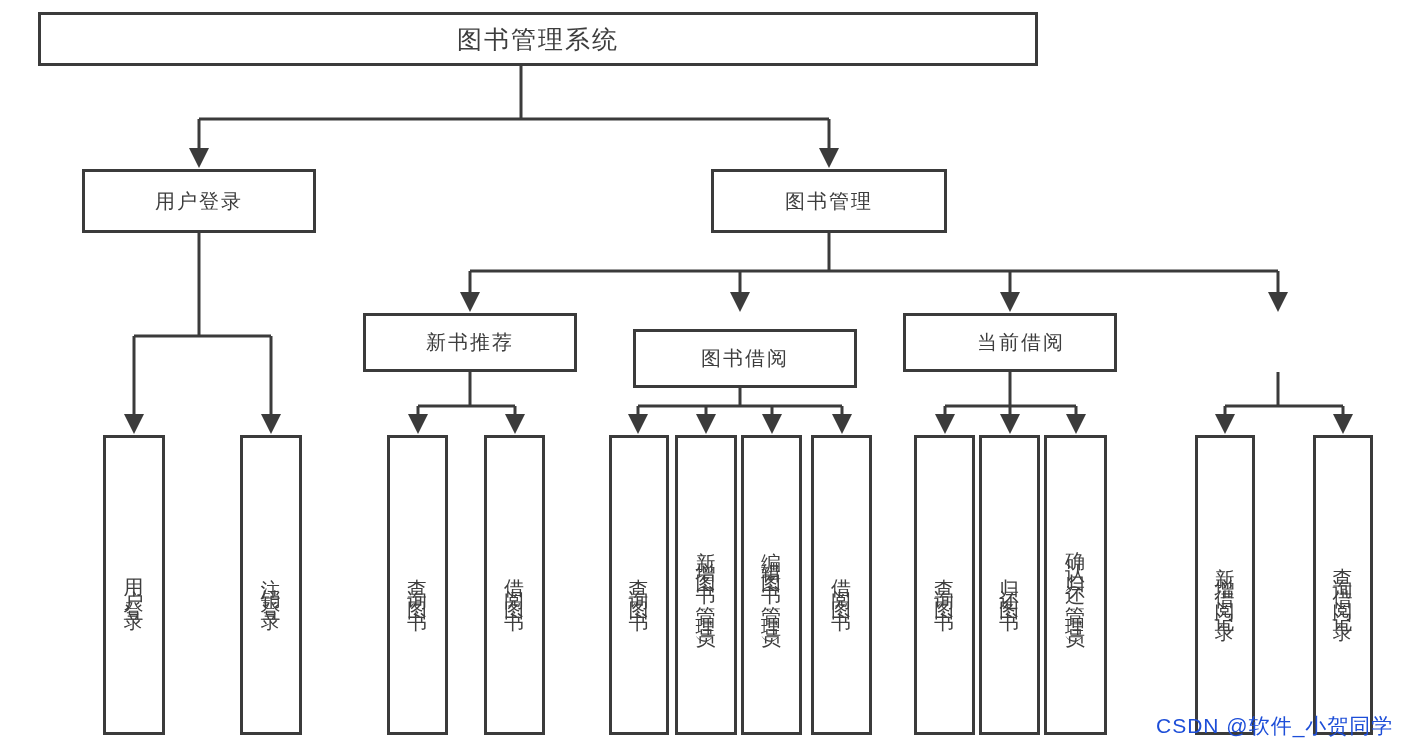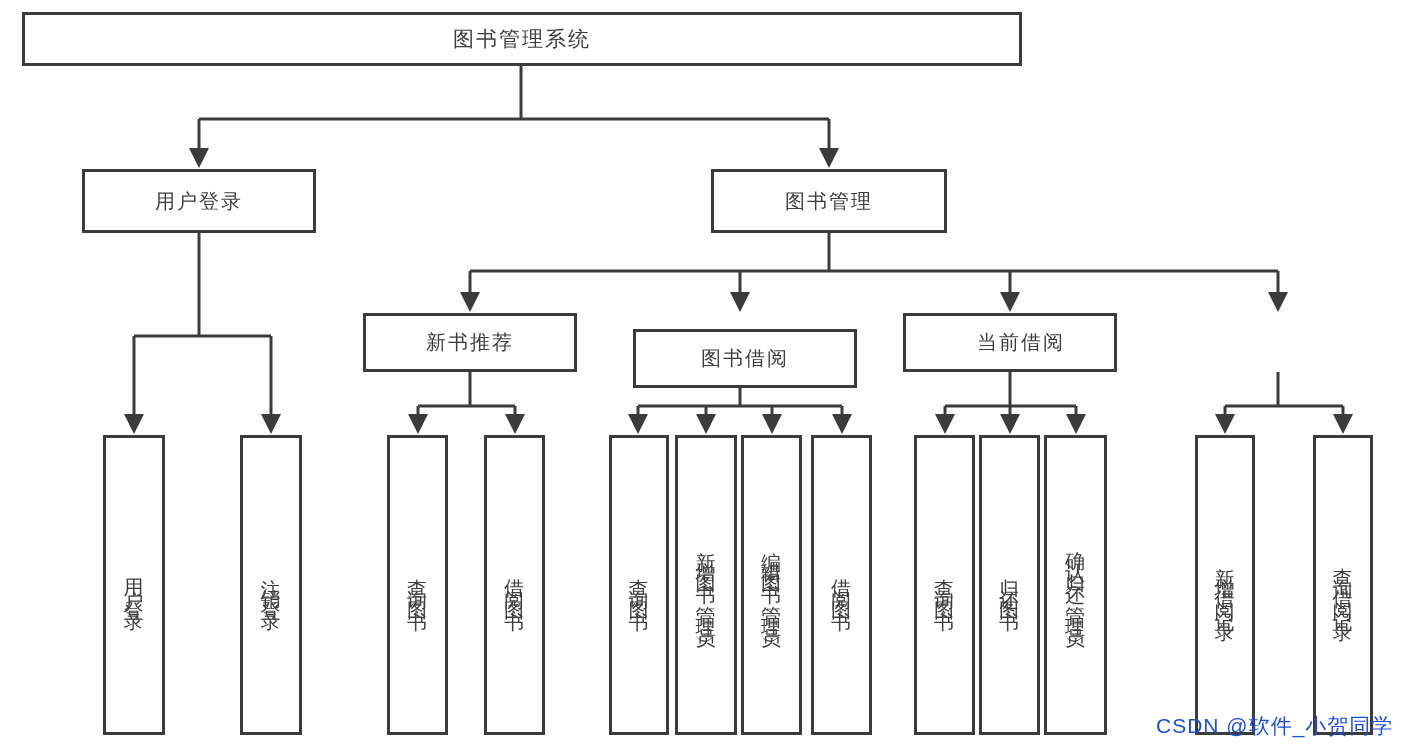--- a/index.html
+++ b/index.html
@@ -37,21 +37,22 @@
     letter-spacing: 2px;
   }
   .vbox {
     writing-mode: vertical-rl;
     text-orientation: mixed;
     font-size: 20px;
     letter-spacing: 11px;
     line-height: 1;
   }
   .root-box {
-    font-size: 21px;
+    font-size: 25px;
+    margin-left: 16px;
   }
   #watermark {
     position: absolute;
     left: 1156px;
     top: 712px;
     font-size: 21px;
     color: #1d4ed8;
     letter-spacing: 1px;
     white-space: nowrap;
     z-index: 5;

